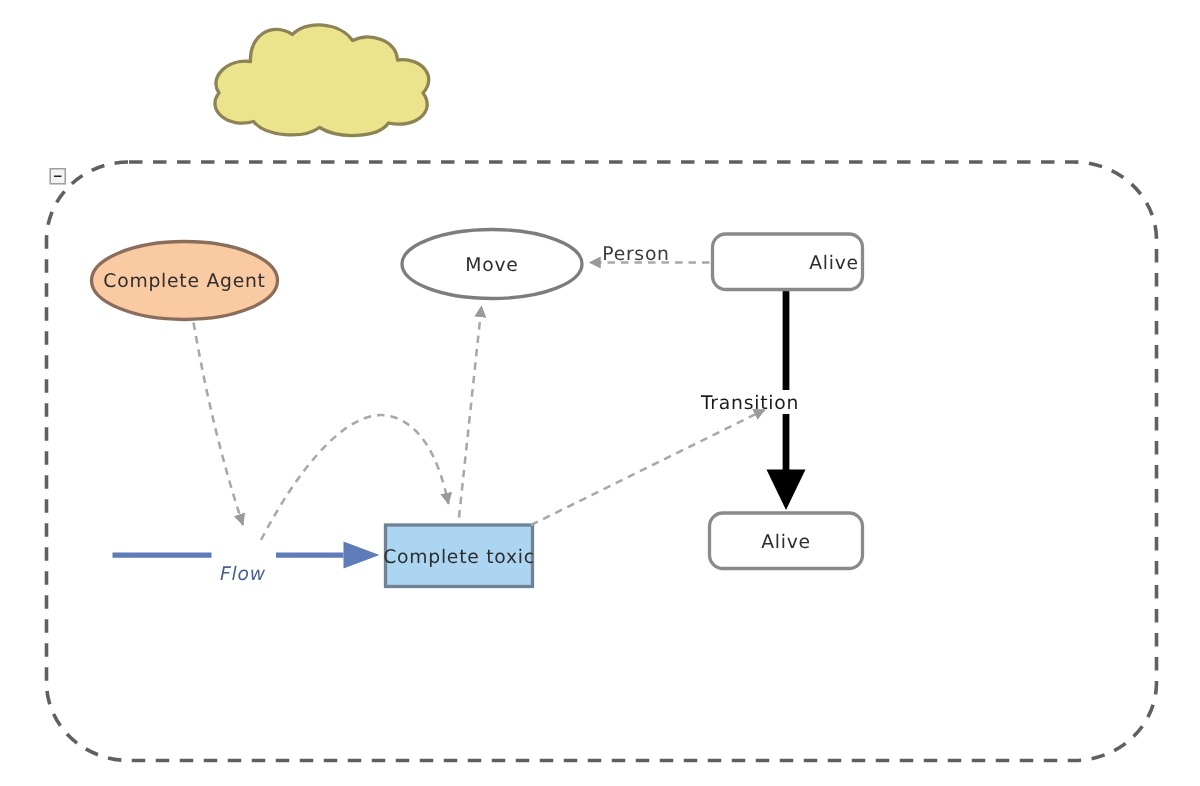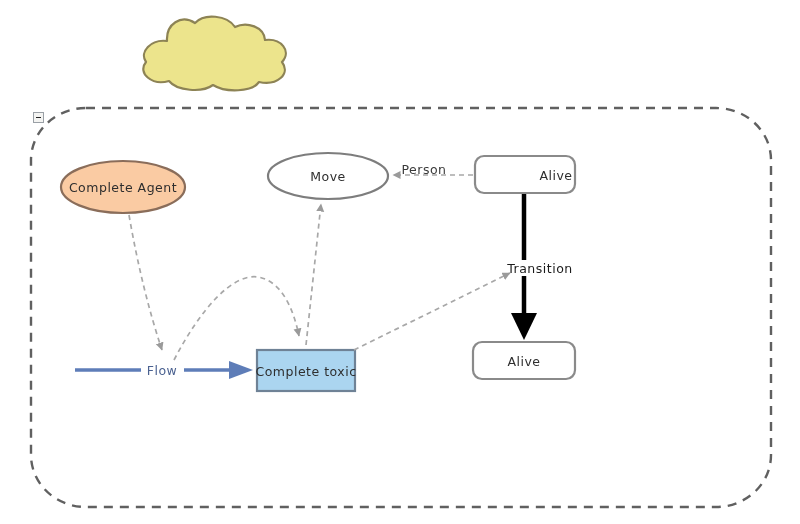--- a/index.html
+++ b/index.html
@@ -92,17 +92,17 @@
   <div class="lbl" style="left:123px;top:187px;">Complete Agent</div>
 
   <div class="lbl" style="left:328px;top:176px;">Move</div>
 
   <div class="lbl" style="left:556px;top:175px;">Alive</div>
 
   <div class="lbl" style="left:524px;top:361px;">Alive</div>
 
   <div class="lbl" style="left:306px;top:371px;">Complete toxic</div>
 
-  <div class="lbl lbl-flow" style="left:162px;top:370px;">Flow</div>
+  <div class="lbl lbl-flow" style="left:162px;top:382px;font-style:italic;">Flow</div>
 
-  <div class="lbl lbl-transition" style="left:540px;top:268px;">Transition</div>
+  <div class="lbl lbl-transition" style="left:500px;top:268px;">Transition</div>
 
 </div>
 
 </body></html>

